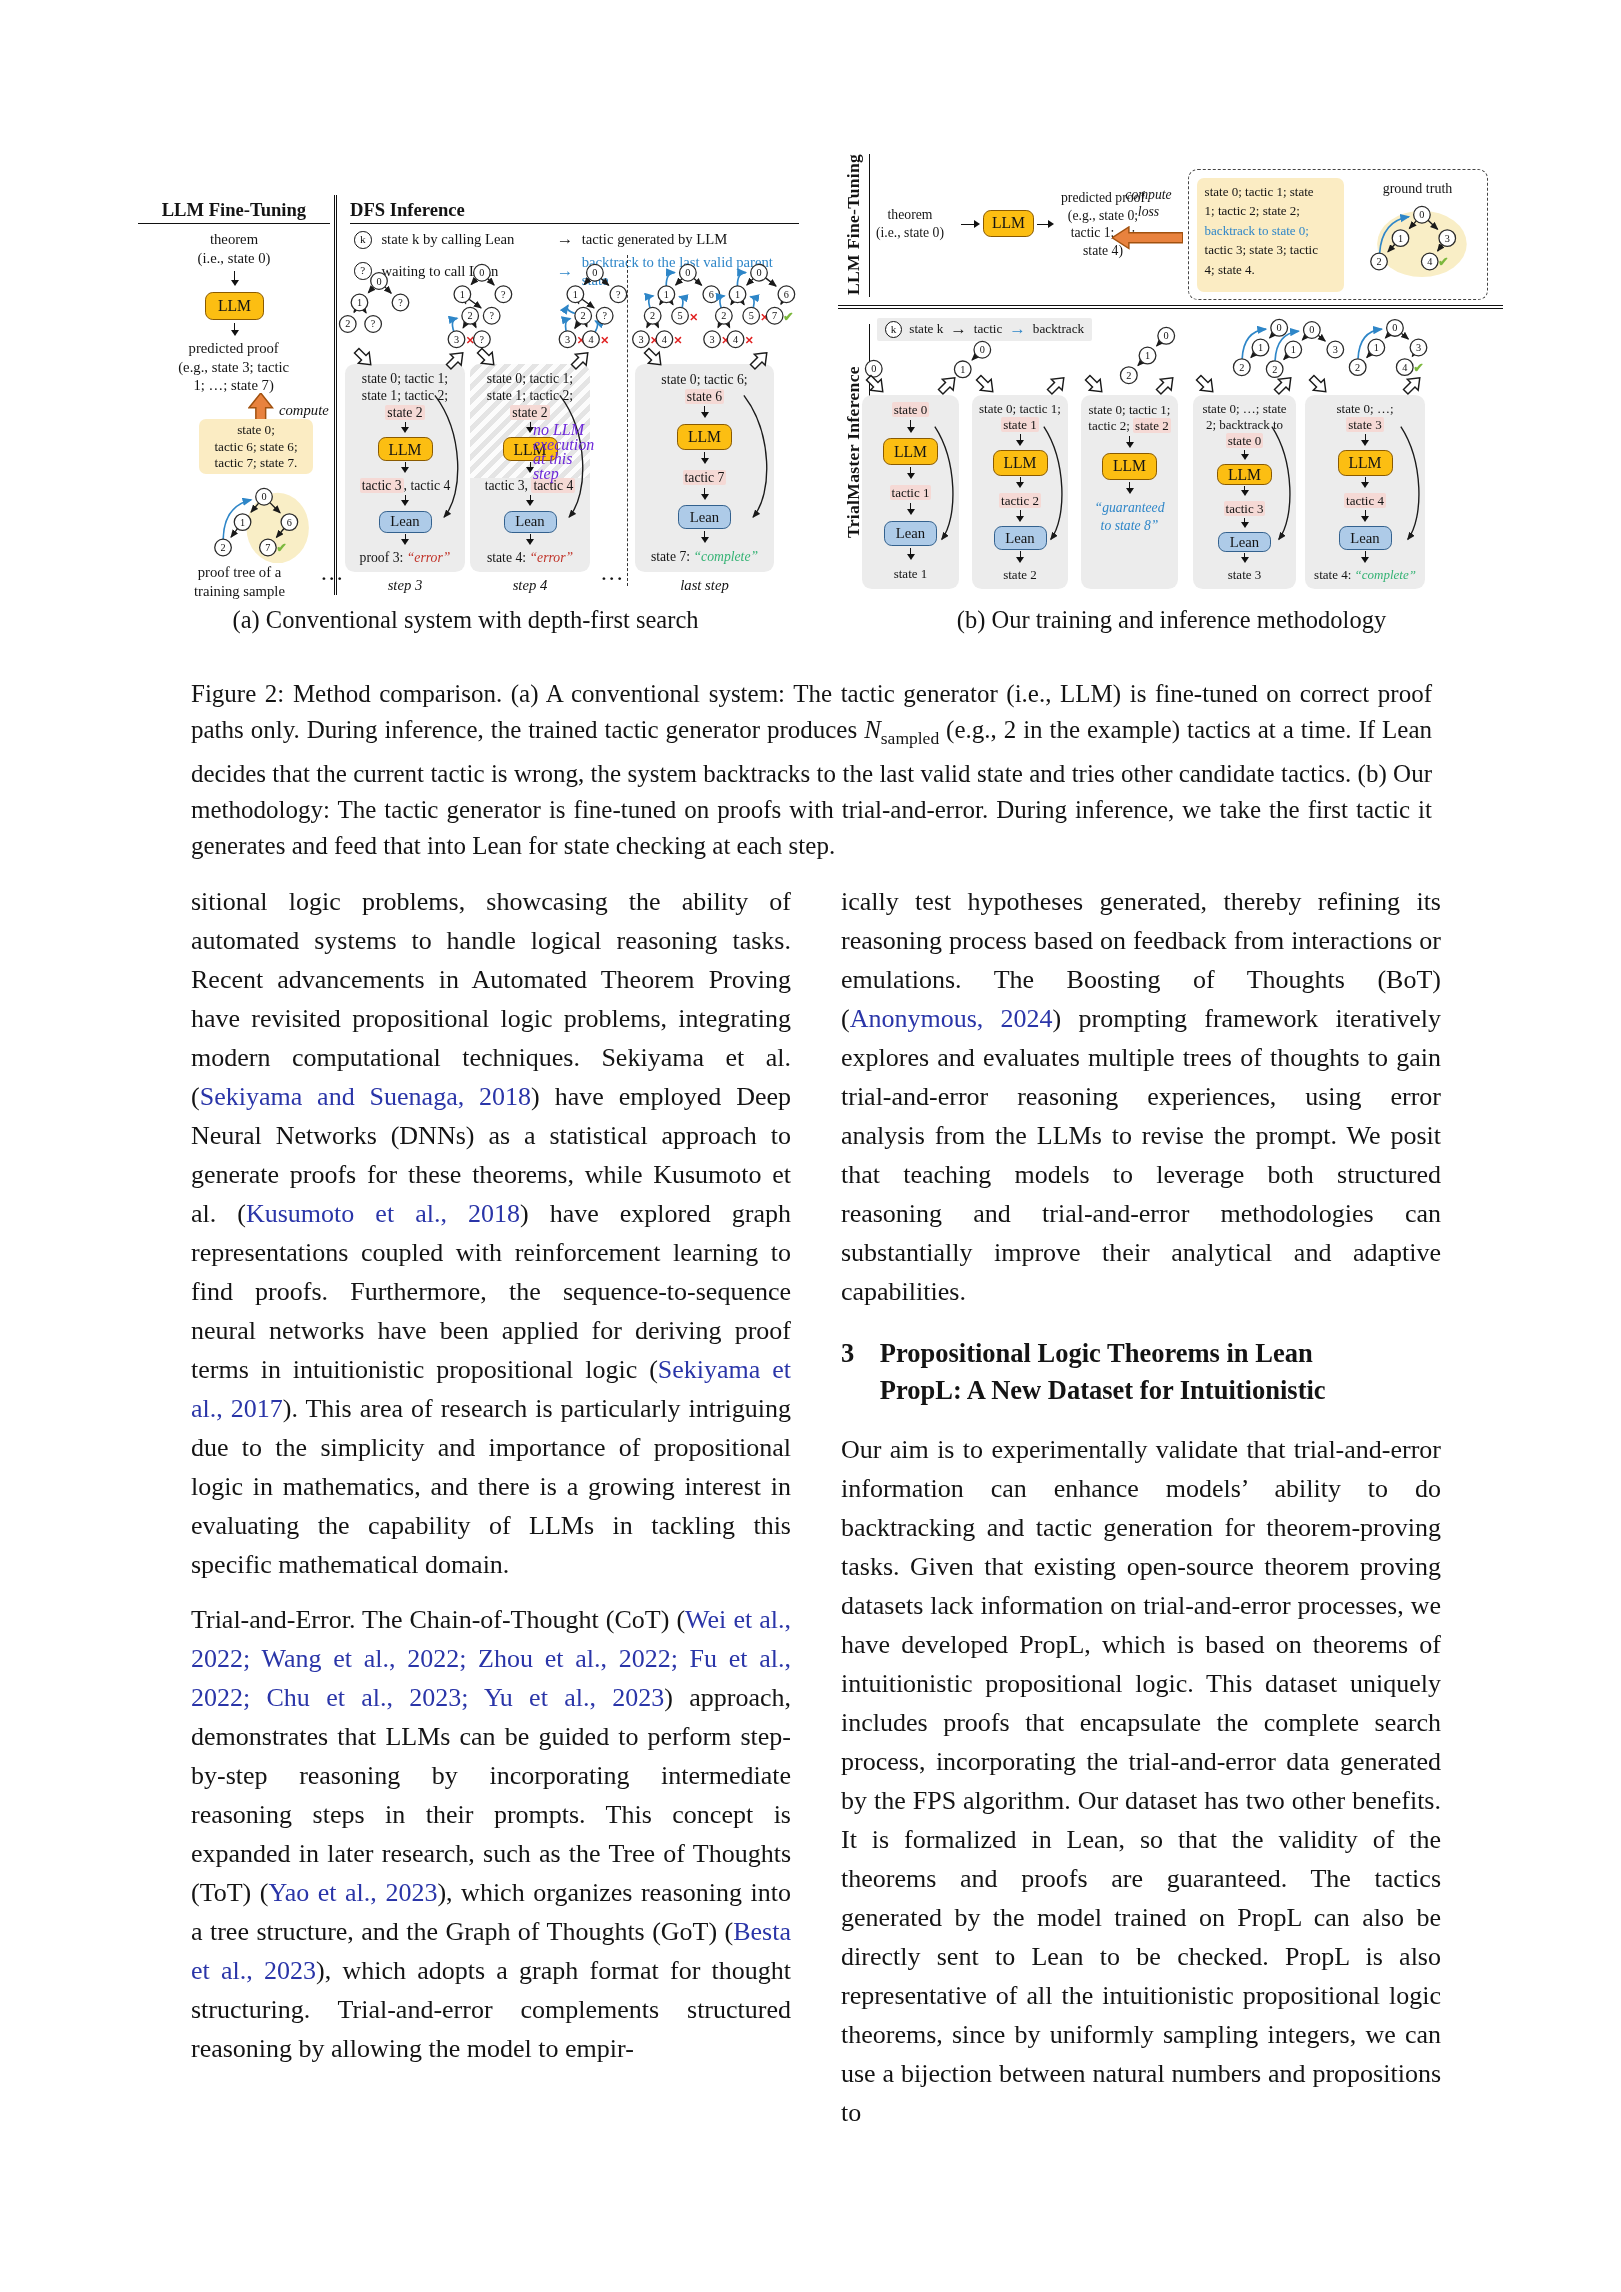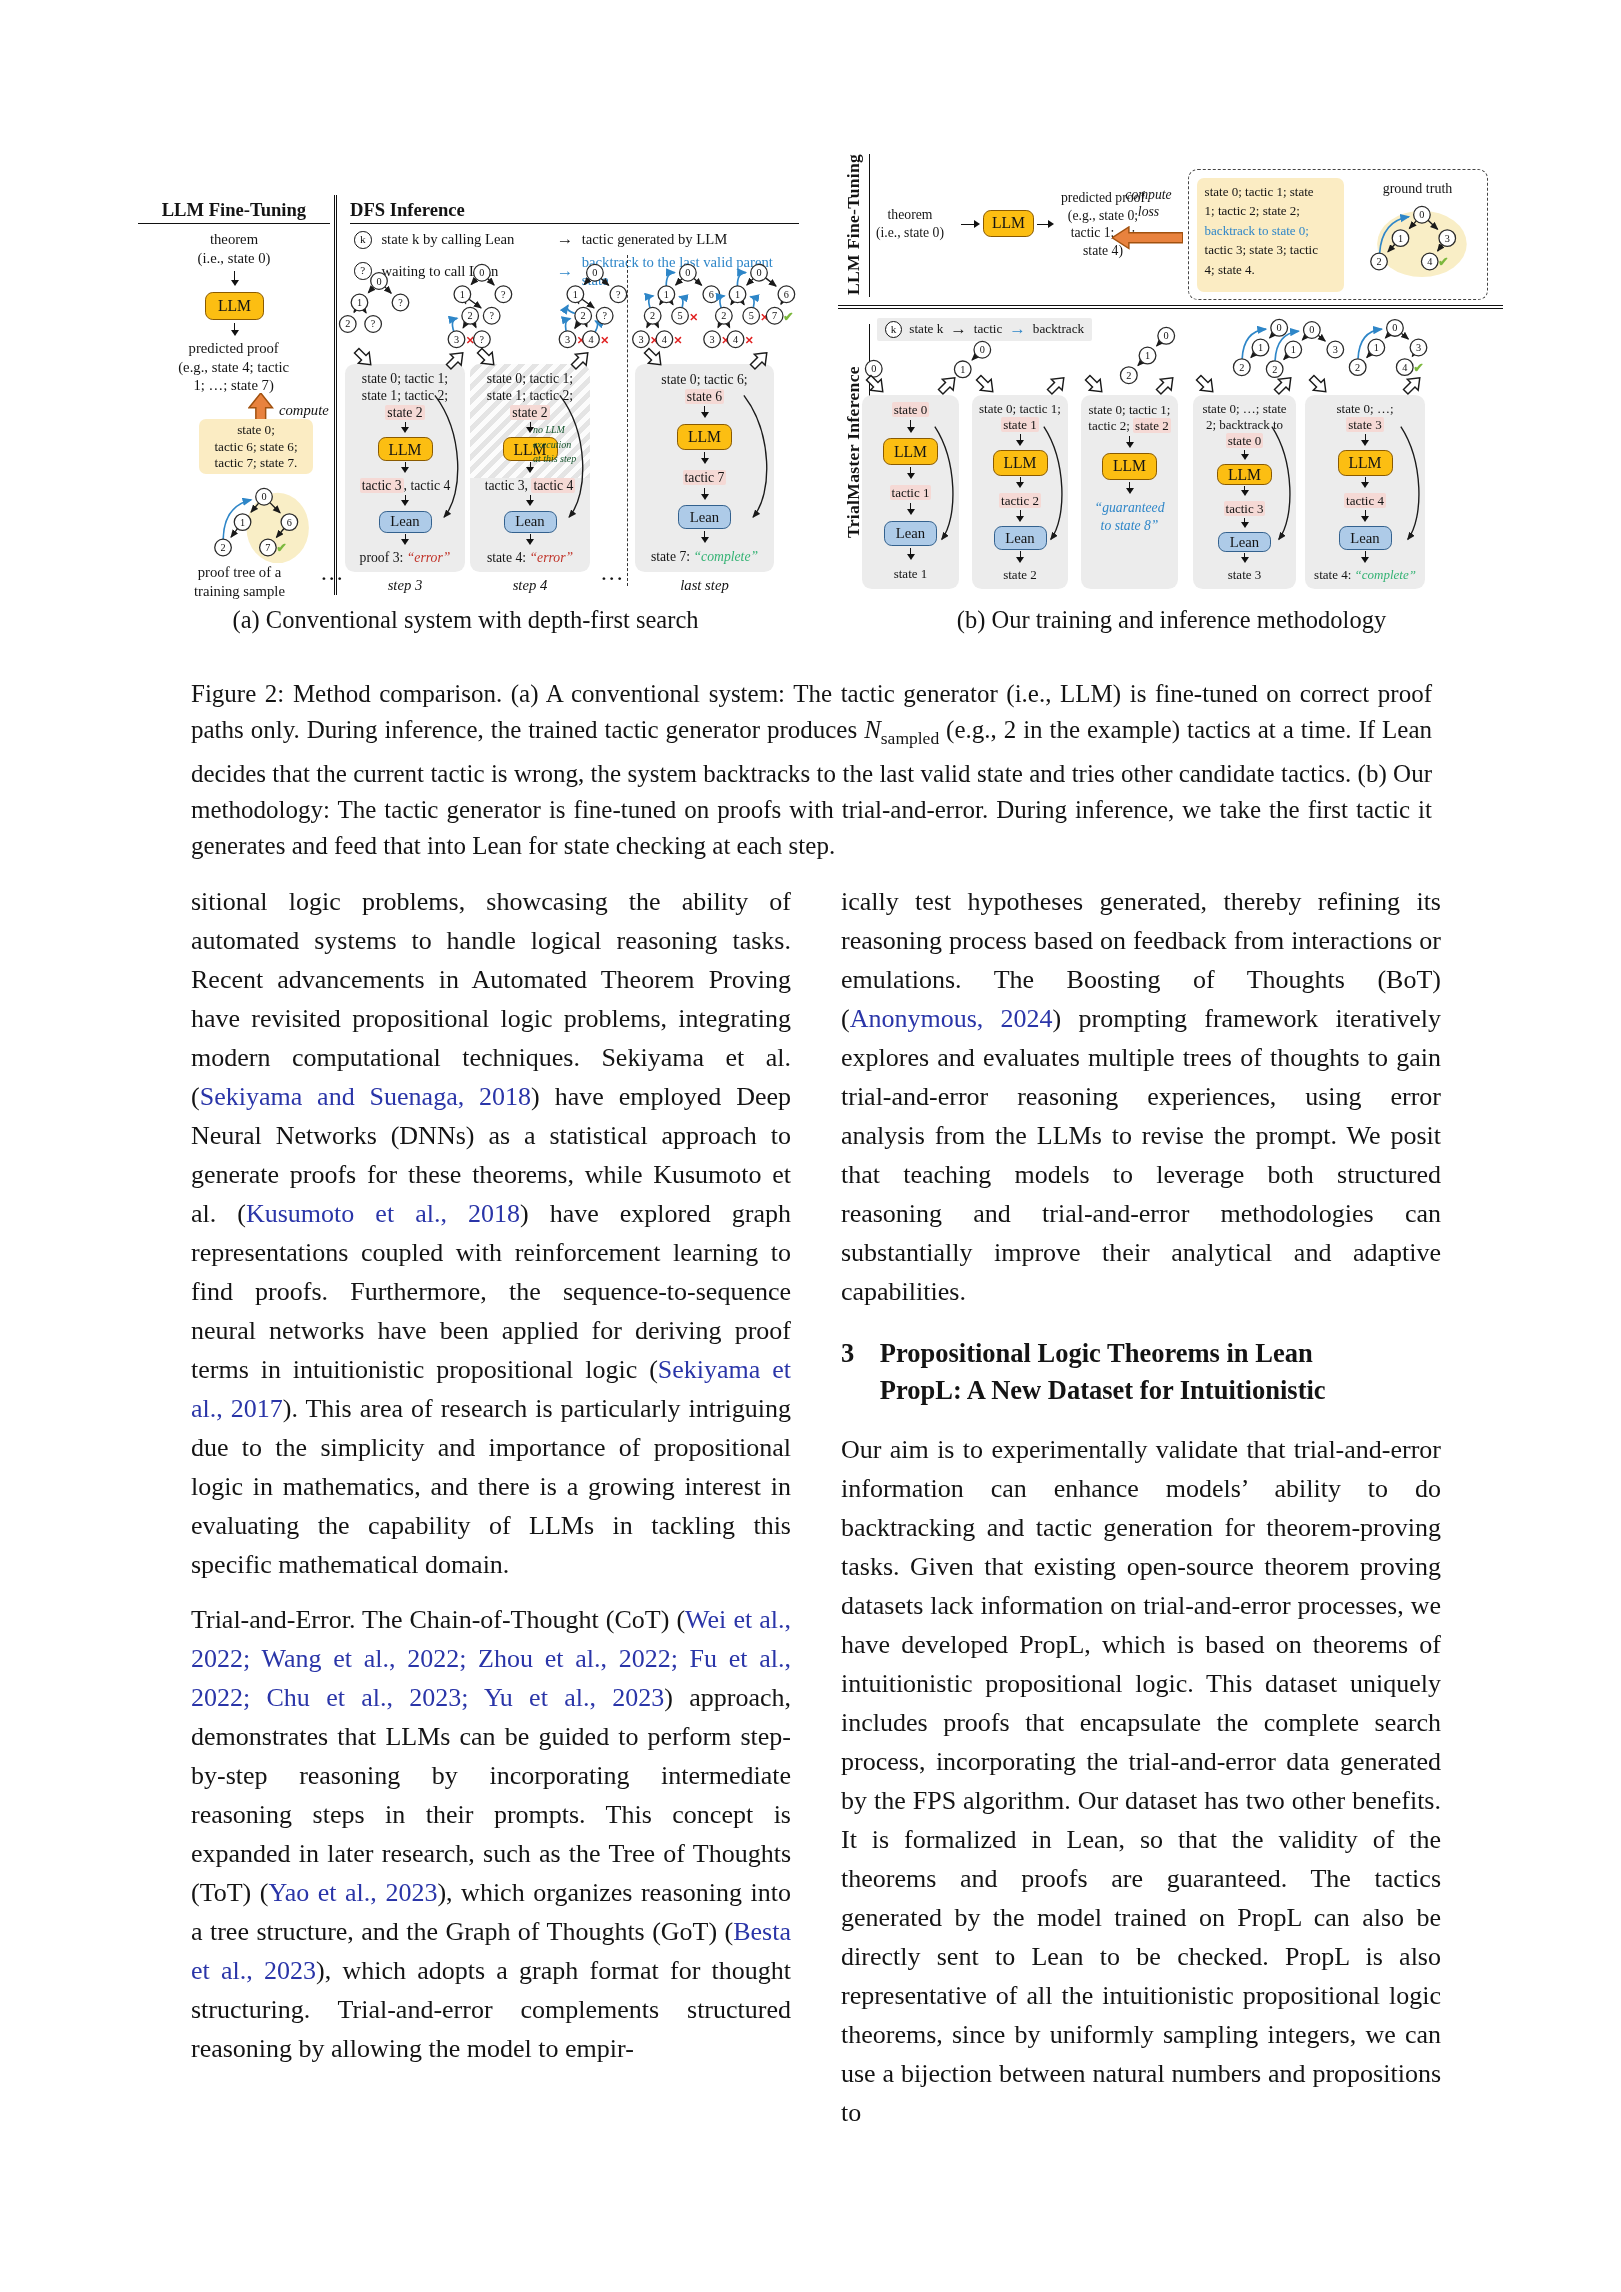--- a/index.html
+++ b/index.html
@@ -57,21 +57,21 @@
   .ha::after{content:"";position:absolute;right:-5.9px;top:-4.7px;border:4.1px solid transparent;border-left:6.4px solid #111}
   .legrow{display:grid;grid-template-columns:23.5px 167px 25.5px auto;align-items:center;column-gap:3.9px;
           font-size:14.7px;height:25.5px}
   .legarrow{font-size:16.7px;font-weight:bold;text-align:center}
   .blue{color:var(--bt)}
   .ctx-line{white-space:nowrap}
   .steplabel{font-style:italic;font-size:14.7px;text-align:center;margin-top:3.9px}
   .ellip{font-size:17.6px;font-weight:bold;letter-spacing:2px}
   .hatch{position:absolute;left:0;top:0;right:0;height:114px;border-radius:9.8px 9.8px 0 0;
          background:repeating-linear-gradient(135deg,#fff 0 4.9px,#e3e3e3 4.9px 9.8px);opacity:.85}
-  .note{position:absolute;font-size:10px;line-height:14.7px;font-style:italic;color:#14532d}
+  .note{position:absolute;font-size:16px;line-height:14.7px;font-style:italic;color:#6d28d9}
   .btmsg{color:var(--bt);font-style:italic;font-size:13.7px;line-height:17.6px;text-align:center}
   .tmleg{background:var(--panel);display:flex;align-items:center;gap:6.9px;padding:2px 7.8px;font-size:13.2px;border-radius:2px}
 
   
   .subcap{position:absolute;top:606px;font-size:24.5px;text-align:center}
   .figcap{position:absolute;left:191px;top:676px;width:1241px;font-size:25px;line-height:36px;
           text-align:justify;margin:0}
   .bodycols{position:absolute;left:191px;top:882px;width:1250px;display:flex;gap:50px}
   .col{width:600px;font-size:26px;line-height:39px;text-align:justify}
   .para{margin:0}
@@ -106,21 +106,21 @@
 
     <div class="abs ctr" style="left:23.5px;top:98px;width:157px">
         <div>theorem</div>
         <div>(i.e., state 0)</div>
       </div>
     <div class="abs va" style="left:102px;top:139px;height:12.7px"></div>
     <div class="abs llmbox" style="left:73px;top:160px;width:59px;height:28px">LLM</div>
     <div class="abs va" style="left:102px;top:191px;height:10.8px"></div>
     <div class="abs ctr" style="left:13.7px;top:207px;width:176px">
         <div>predicted proof</div>
-        <div>(e.g., state 4; tactic</div>
+        <div>(e.g., state 3; tactic</div>
         <div>1; …; state 7)</div>
       </div>
     <div class="abs" style="left:116px;top:261px">
       <svg width="25.5" height="53" viewBox="0 0 26 54">
           <polygon points="13,0 25,15 18,15 18,54 8,54 8,15 1,15" fill="#e8823e" stroke="#a1510f" stroke-width="1.5"></polygon>
         </svg>
     </div>
     <div class="abs it" style="left:147px;top:269px;width:78px">
         <div>compute</div>
         <div>loss</div>

